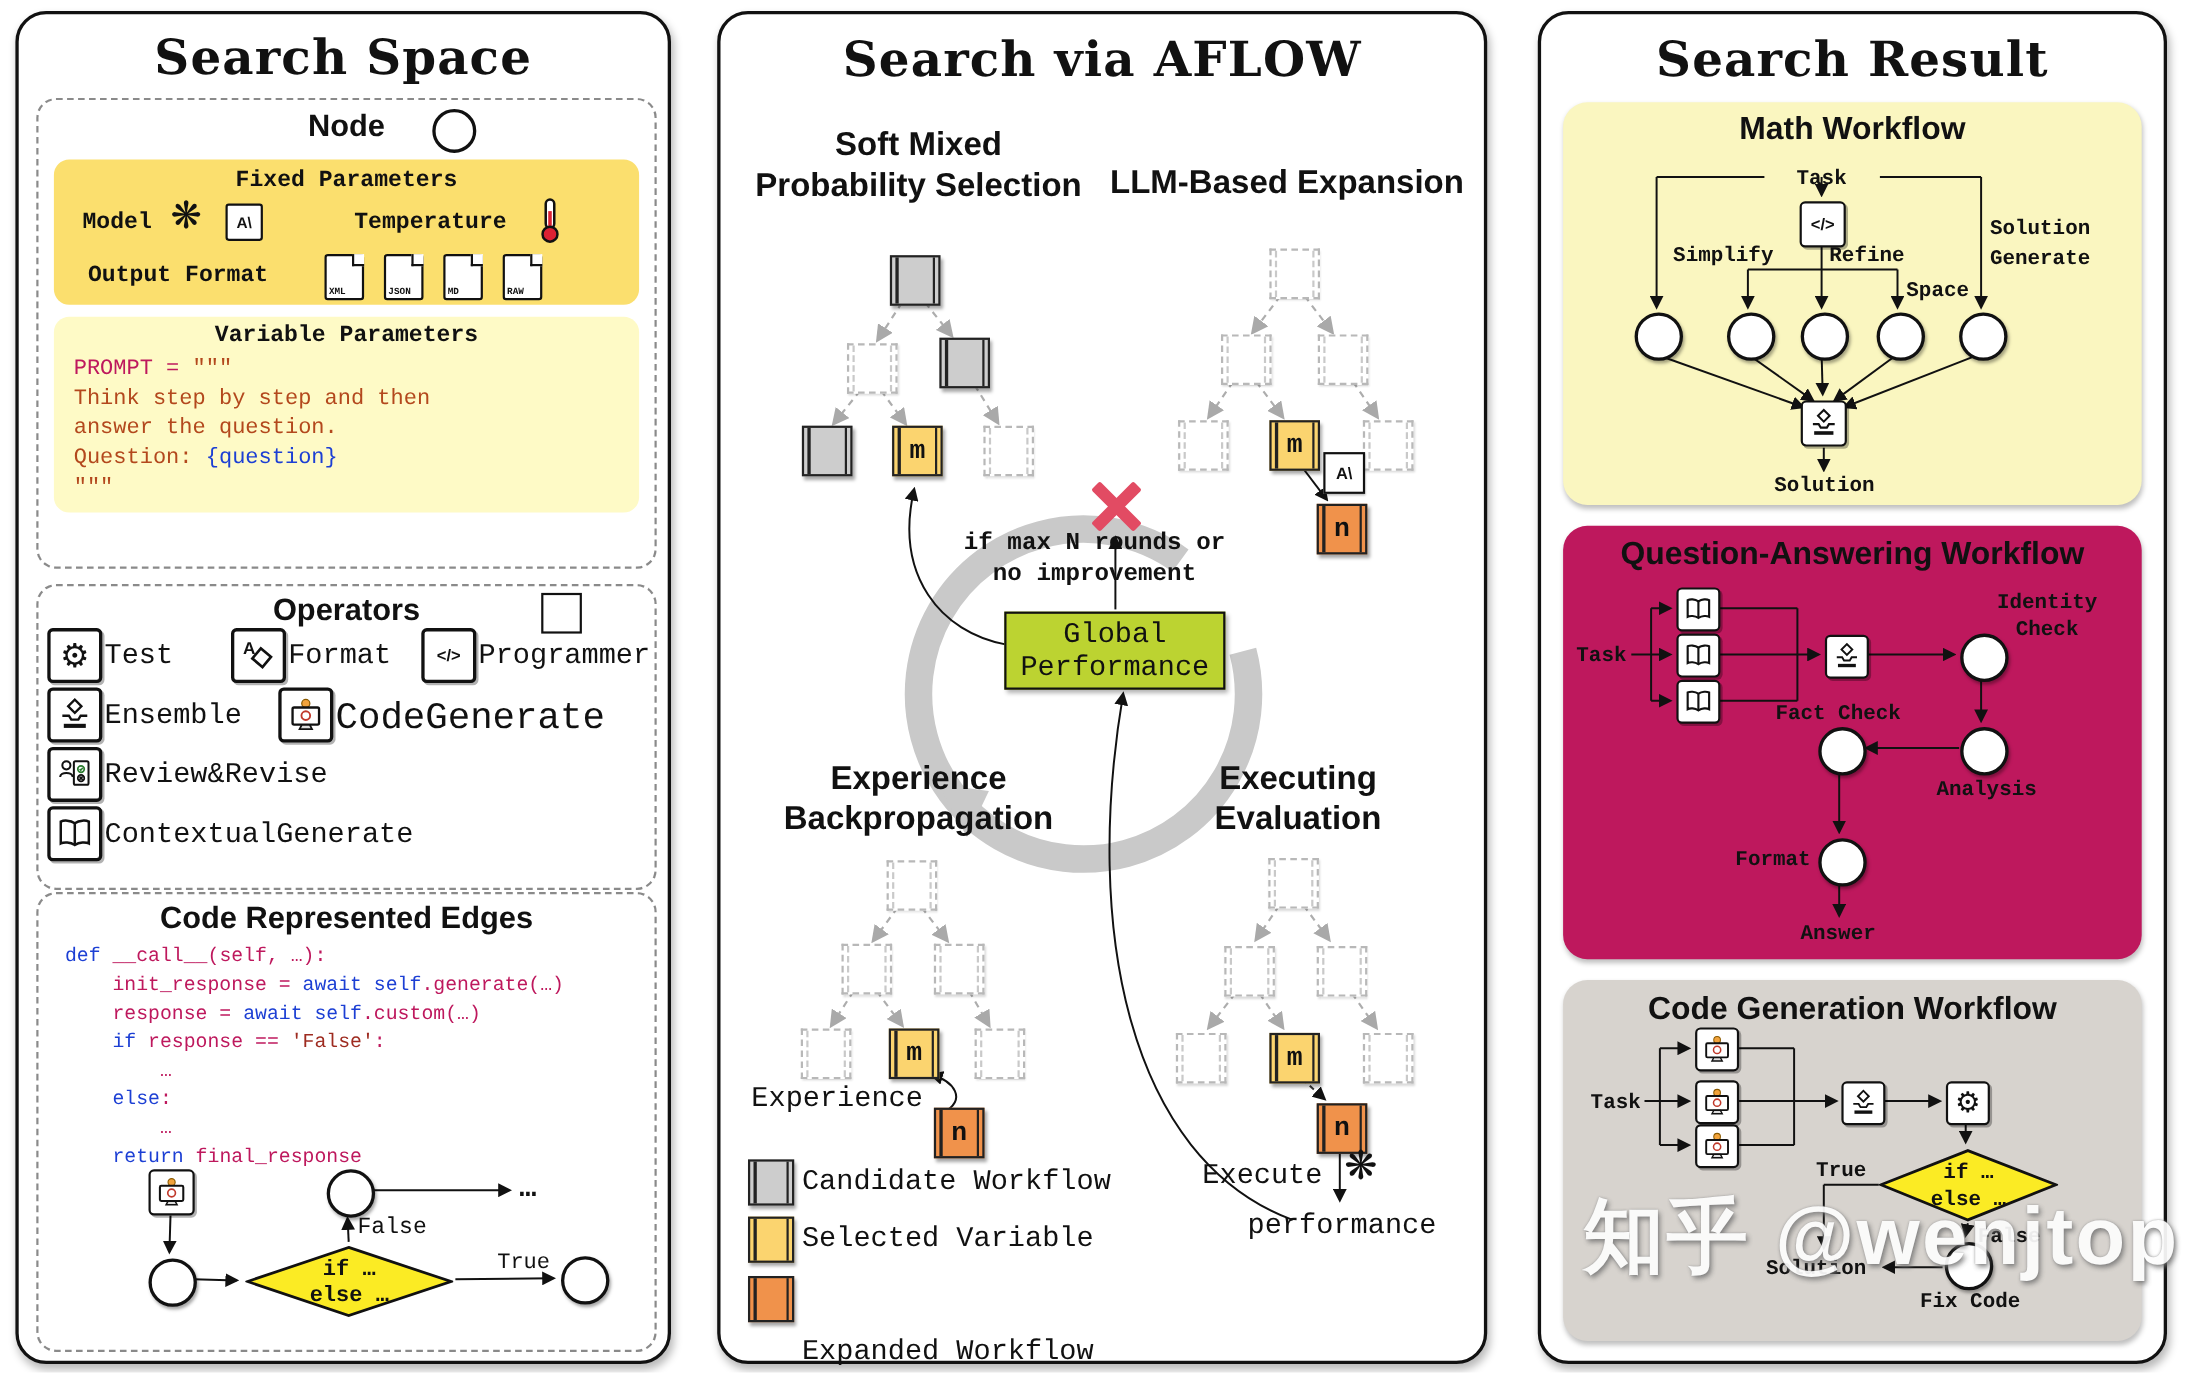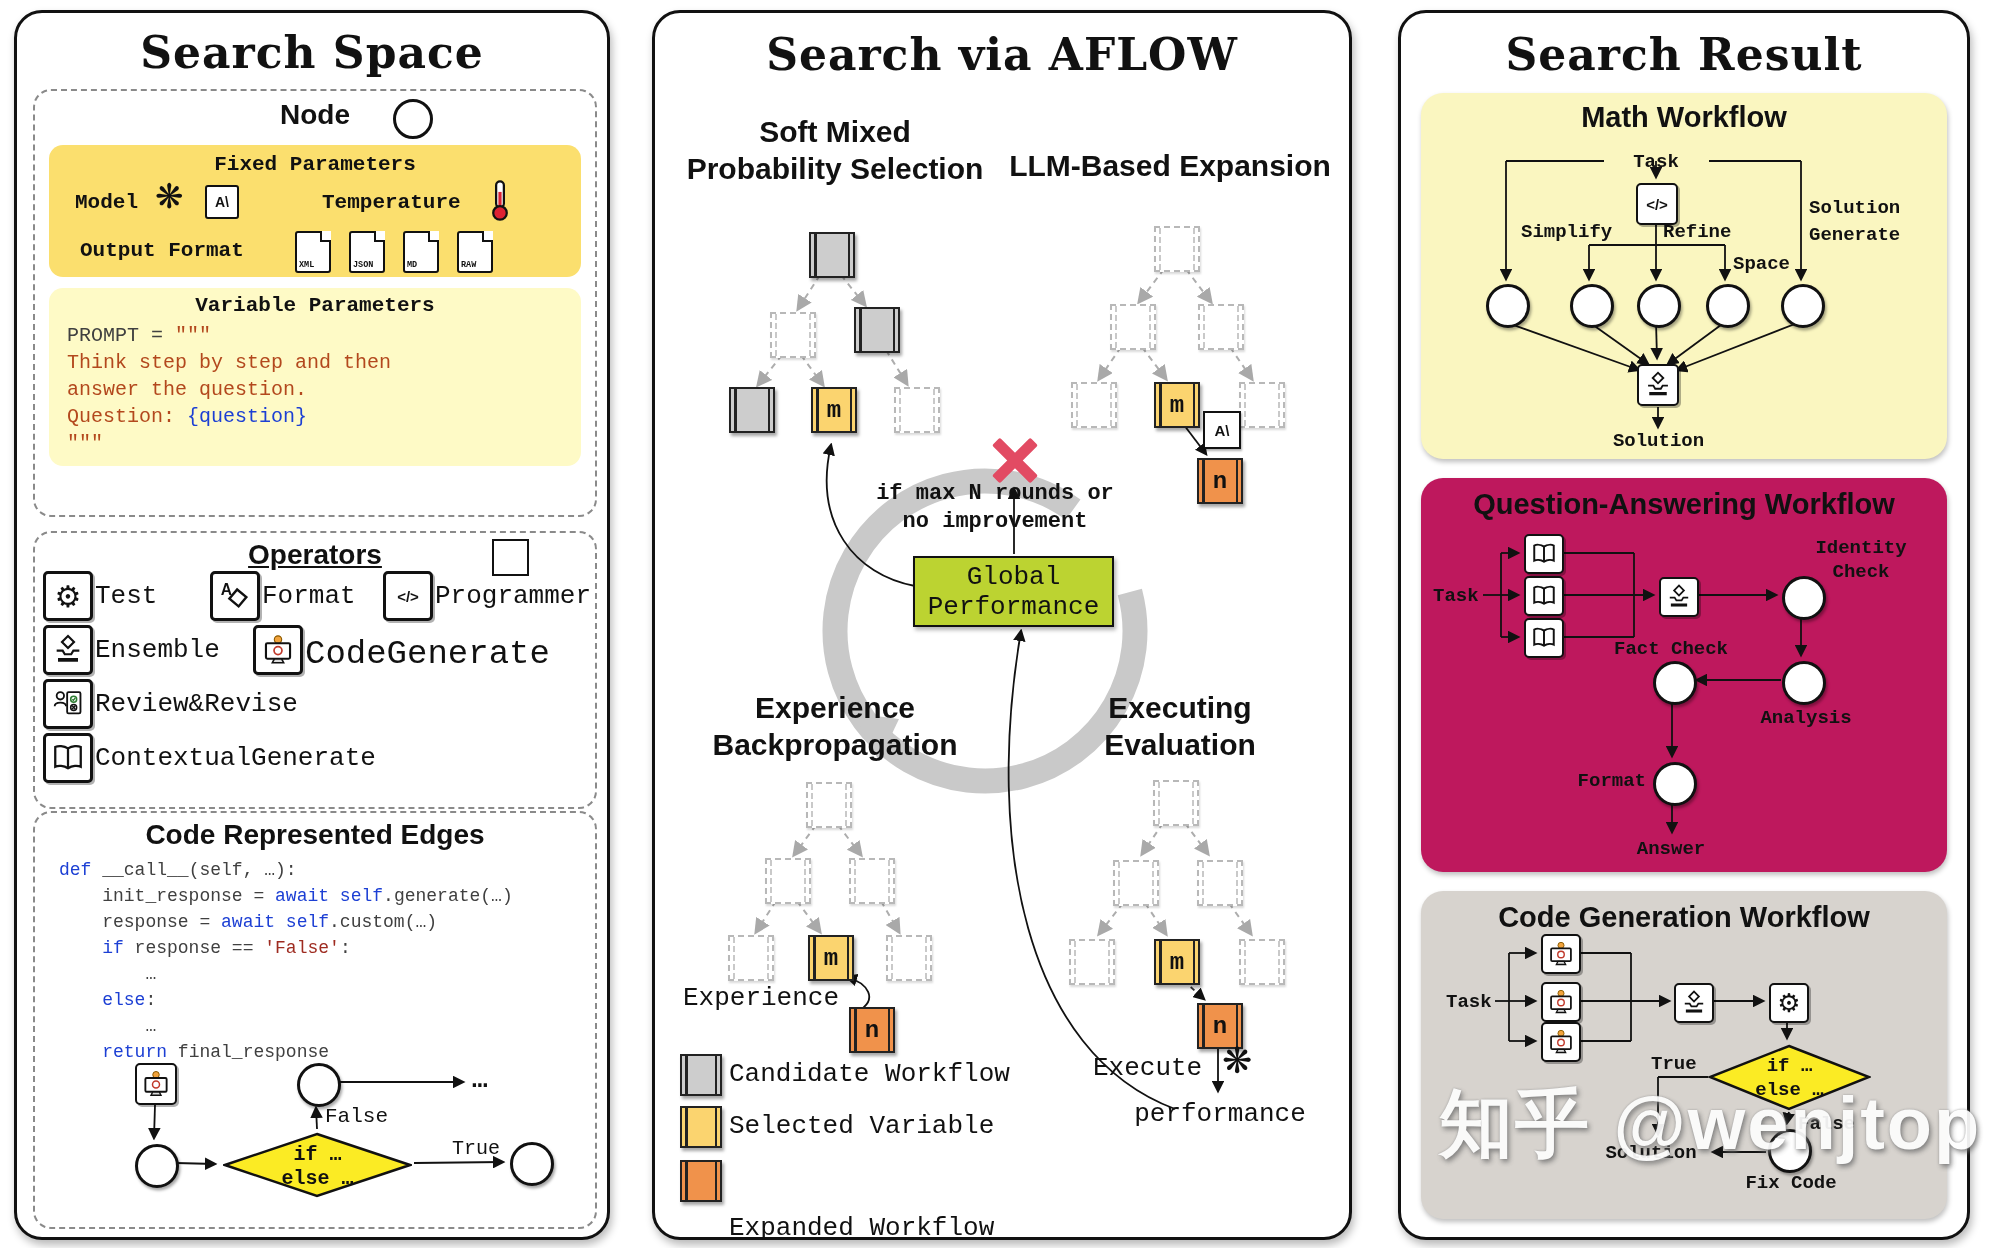--- a/index.html
+++ b/index.html
@@ -11,21 +11,21 @@
   .ptitle{position:absolute;left:0;width:100%;text-align:center;
           font-family:"DejaVu Serif",serif;font-weight:700;font-size:44px;letter-spacing:1px;}
   .sect{position:absolute;border:2.5px dashed #8a8a8a;border-radius:18px;background:#fff;}
   .sect-title{position:absolute;left:0;width:100%;text-align:center;font-weight:700;font-size:28px;
               font-family:"Liberation Sans",sans-serif;}
   .mono{font-family:"Liberation Mono",monospace;}
   .lbl{position:absolute;font-family:"Liberation Mono",monospace;color:#111;white-space:pre;}
   .b700{font-weight:700;}
   .ybox{position:absolute;border-radius:14px;}
   .cl{white-space:pre;}
-  .c-k{color:#404040;} .c-r{color:#b3481d;} .c-b{color:#1c3fd4;} .c-q{color:#9e2b20;}
+  .c-k{color:#be185d;} .c-r{color:#b3481d;} .c-b{color:#1c3fd4;} .c-q{color:#9e2b20;}
   
   .opicon{position:absolute;width:44px;height:44px;border:3px solid #111;border-radius:5px;background:#fff;
           display:flex;align-items:center;justify-content:center;box-shadow:2px 2px 0 rgba(0,0,0,.3);}
   .opicon.sm{width:38px;height:38px;border-width:2.5px;}
   .opicon.xs{width:36px;height:36px;border-width:2.5px;}
   
   .wfsq{position:absolute;width:42px;height:42px;border:2.5px solid #222;background:#cdcdcd;
         display:flex;align-items:center;justify-content:center;
         font:700 24px "Liberation Mono",monospace;box-shadow:2px 3px 3px rgba(0,0,0,.35);}
   .wfsq::before,.wfsq::after{content:"";position:absolute;top:0;bottom:0;width:2.5px;background:#222;}
@@ -91,21 +91,21 @@
             <div class="cl"><span class="c-k">PROMPT = </span><span class="c-r">"""</span></div>
             <div class="cl"><span class="c-r">Think step by step and then</span></div>
             <div class="cl"><span class="c-r">answer the question.</span></div>
             <div class="cl"><span class="c-r">Question: </span><span class="c-b">{question}</span></div>
             <div class="cl"><span class="c-r">"""</span></div>
           </div>
     </div>
   </div>
 
   <div class="sect" style="left:16px;top:518px;width:560px;height:274px;">
-    <div class="sect-title" style="top:6px;text-decoration:underline;">Operators</div>
+    <div class="sect-title" style="top:6px;">Operators</div>
     <div class="badge" style="left:457px;top:6px;width:33px;height:33px;box-shadow:none;"></div>
 
     <div class="opicon" style="left:8px;top:38px;">
           <span style="font-size:30px;font-family:'DejaVu Sans',sans-serif;">⚙</span>
         </div>
     <div class="lbl" style="left:60px;top:48px;font-size:26px;">Test</div>
     <div class="opicon" style="left:175px;top:38px;">
       <svg width="34" height="34" viewBox="0 0 24 24">
             <text x="2" y="11" font-size="11" font-weight="bold" fill="#111" font-family="Liberation Sans">A</text>
             <rect x="10" y="9" width="8.5" height="8.5" transform="rotate(40 14 13)" fill="#fff" stroke="#111" stroke-width="1.7"></rect>

